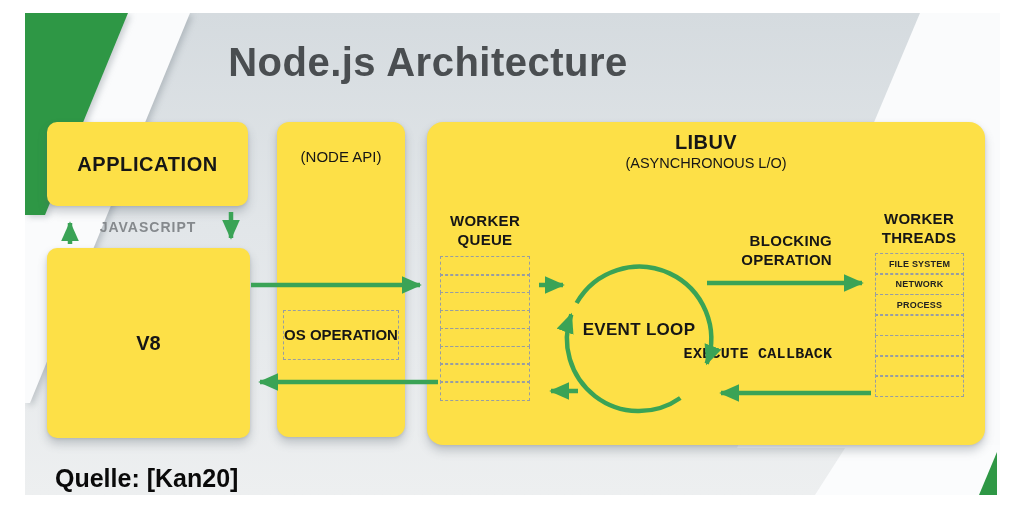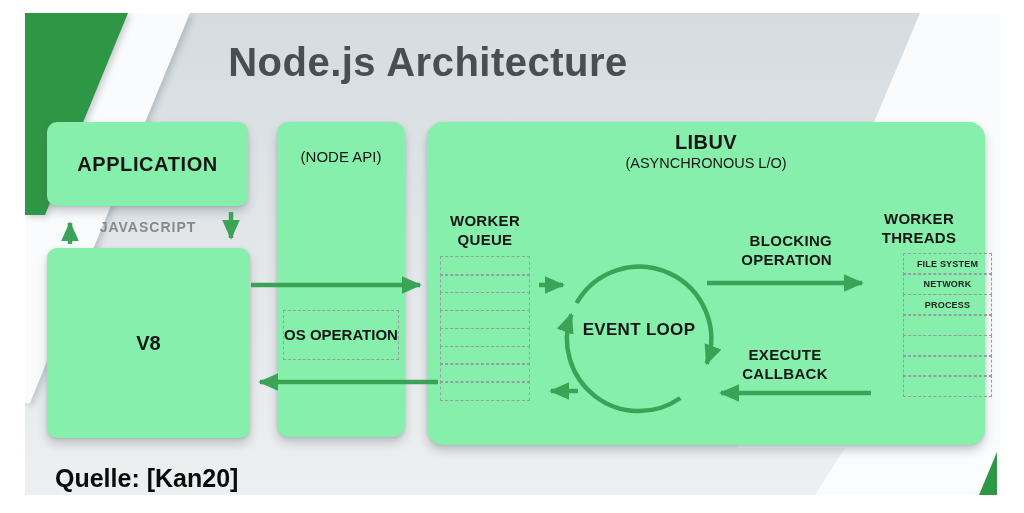--- a/index.html
+++ b/index.html
@@ -17,21 +17,21 @@
   .wedge-green{position:absolute;inset:0;background:#2e9745;
            clip-path:polygon(0 0,103px 0,20px 202px,0 202px);}
   .band-tr{position:absolute;inset:0;background:#fafbfc;
            clip-path:polygon(895px 0,975px 0,975px 435px,712px 435px);}
   .band-br{position:absolute;inset:0;background:#fbfcfd;
            clip-path:polygon(822px 432px,975px 432px,975px 482px,790px 482px);}
   .tri-green-br{position:absolute;inset:0;background:#2e9745;
            clip-path:polygon(972px 439px,972px 482px,954px 482px);}
 
   
-  .card{position:absolute;background:#86efac;border-radius:10px;
+  .card{position:absolute;background:#fde047;border-radius:10px;
         box-shadow:0 6px 10px rgba(90,100,110,.30),0 1px 3px rgba(90,100,110,.18);}
   .center-txt{display:flex;flex-direction:column;align-items:center;justify-content:center;
               text-align:center;color:#161616;}
 
   
   .main-title{position:absolute;left:0;top:40px;width:856px;text-align:center;
               font-size:40px;font-weight:700;letter-spacing:.5px;color:#4a4e51;}
 
   
   .box-application{left:47px;top:122px;width:201px;height:84px;}
@@ -56,28 +56,28 @@
   .box-libuv{left:427px;top:122px;width:558px;height:323px;border-radius:16px;}
   .libuv-title{position:absolute;left:427px;top:131px;width:558px;text-align:center;color:#161616;}
   .libuv-title .ttl{font-size:20px;font-weight:700;letter-spacing:.4px;}
   .libuv-title .sub{font-size:14.5px;margin-top:1px;}
 
   .flow-label{position:absolute;text-align:center;font-weight:700;color:#161616;
               font-size:15px;line-height:1.25;letter-spacing:.3px;}
   .lbl-event-queue{left:425px;top:212px;width:120px;}
   .lbl-worker{left:859px;top:210px;width:120px;}
   .lbl-blocking{left:672px;top:232px;width:160px;text-align:right;}
-  .lbl-execute{left:705px;top:346px;width:160px;}
+  .lbl-execute{left:678px;top:346px;width:160px;font-family:Liberation Mono, monospace;}
   .lbl-eventloop{left:579px;top:320px;width:120px;font-size:17px;line-height:1.2;}
 
   .queue-stack{position:absolute;left:440px;top:256px;width:90px;}
   .queue-slot{height:17.5px;margin-top:-1.6px;}
   .queue-slot:first-child{margin-top:0;}
 
-  .worker-stack{position:absolute;left:875px;top:253px;width:89px;margin-left:28px;}
+  .worker-stack{position:absolute;left:875px;top:253px;width:89px;}
   .worker-row{height:20px;margin-top:-1.6px;display:flex;align-items:center;justify-content:center;
               font-size:9px;font-weight:700;letter-spacing:.2px;color:#222;}
   .worker-row:first-child{margin-top:0;}
 
   
   .arrows{position:absolute;left:0;top:0;width:1024px;height:513px;pointer-events:none;}
 
   
   .source{position:absolute;left:55px;top:464px;font-size:25px;font-weight:700;color:#0a0a0a;}
 </style>

